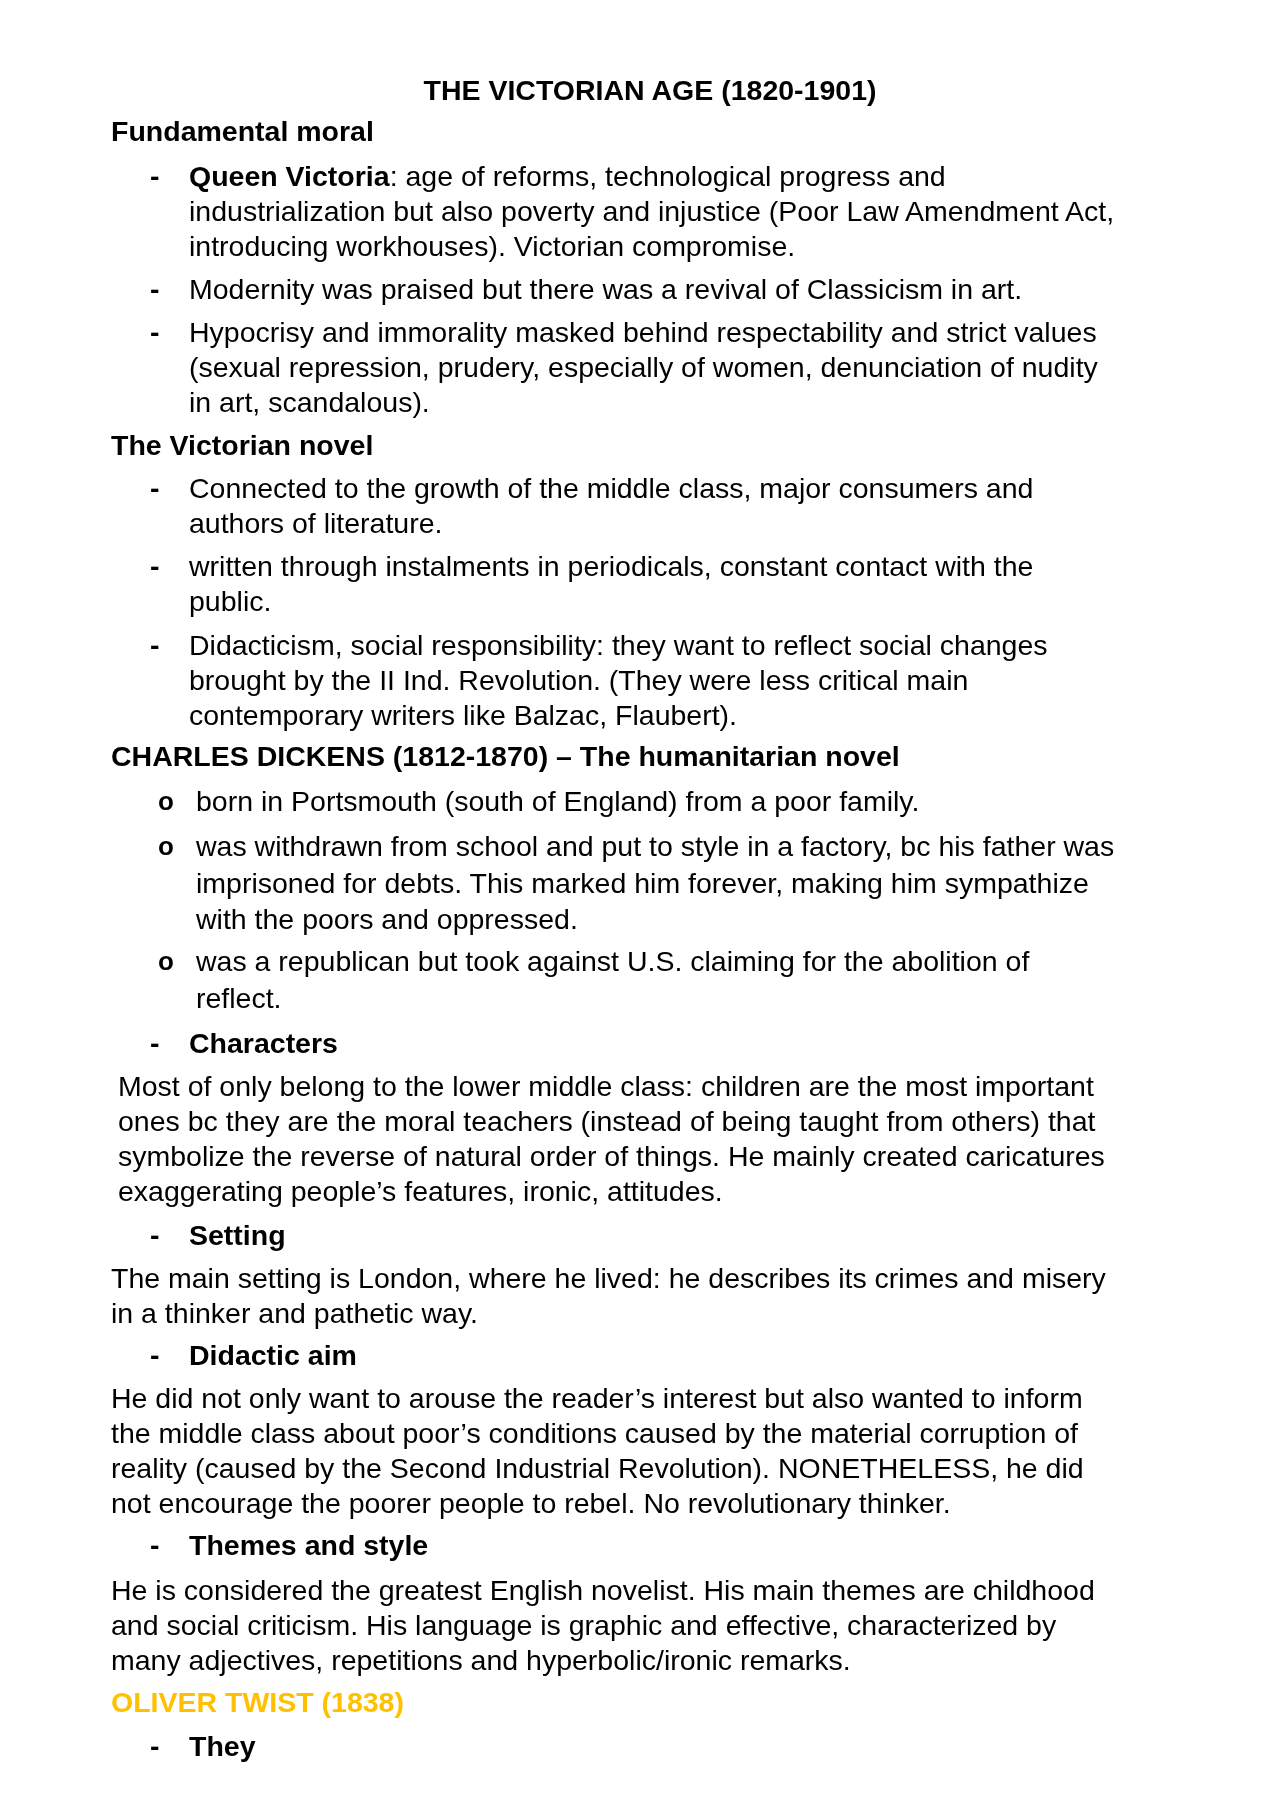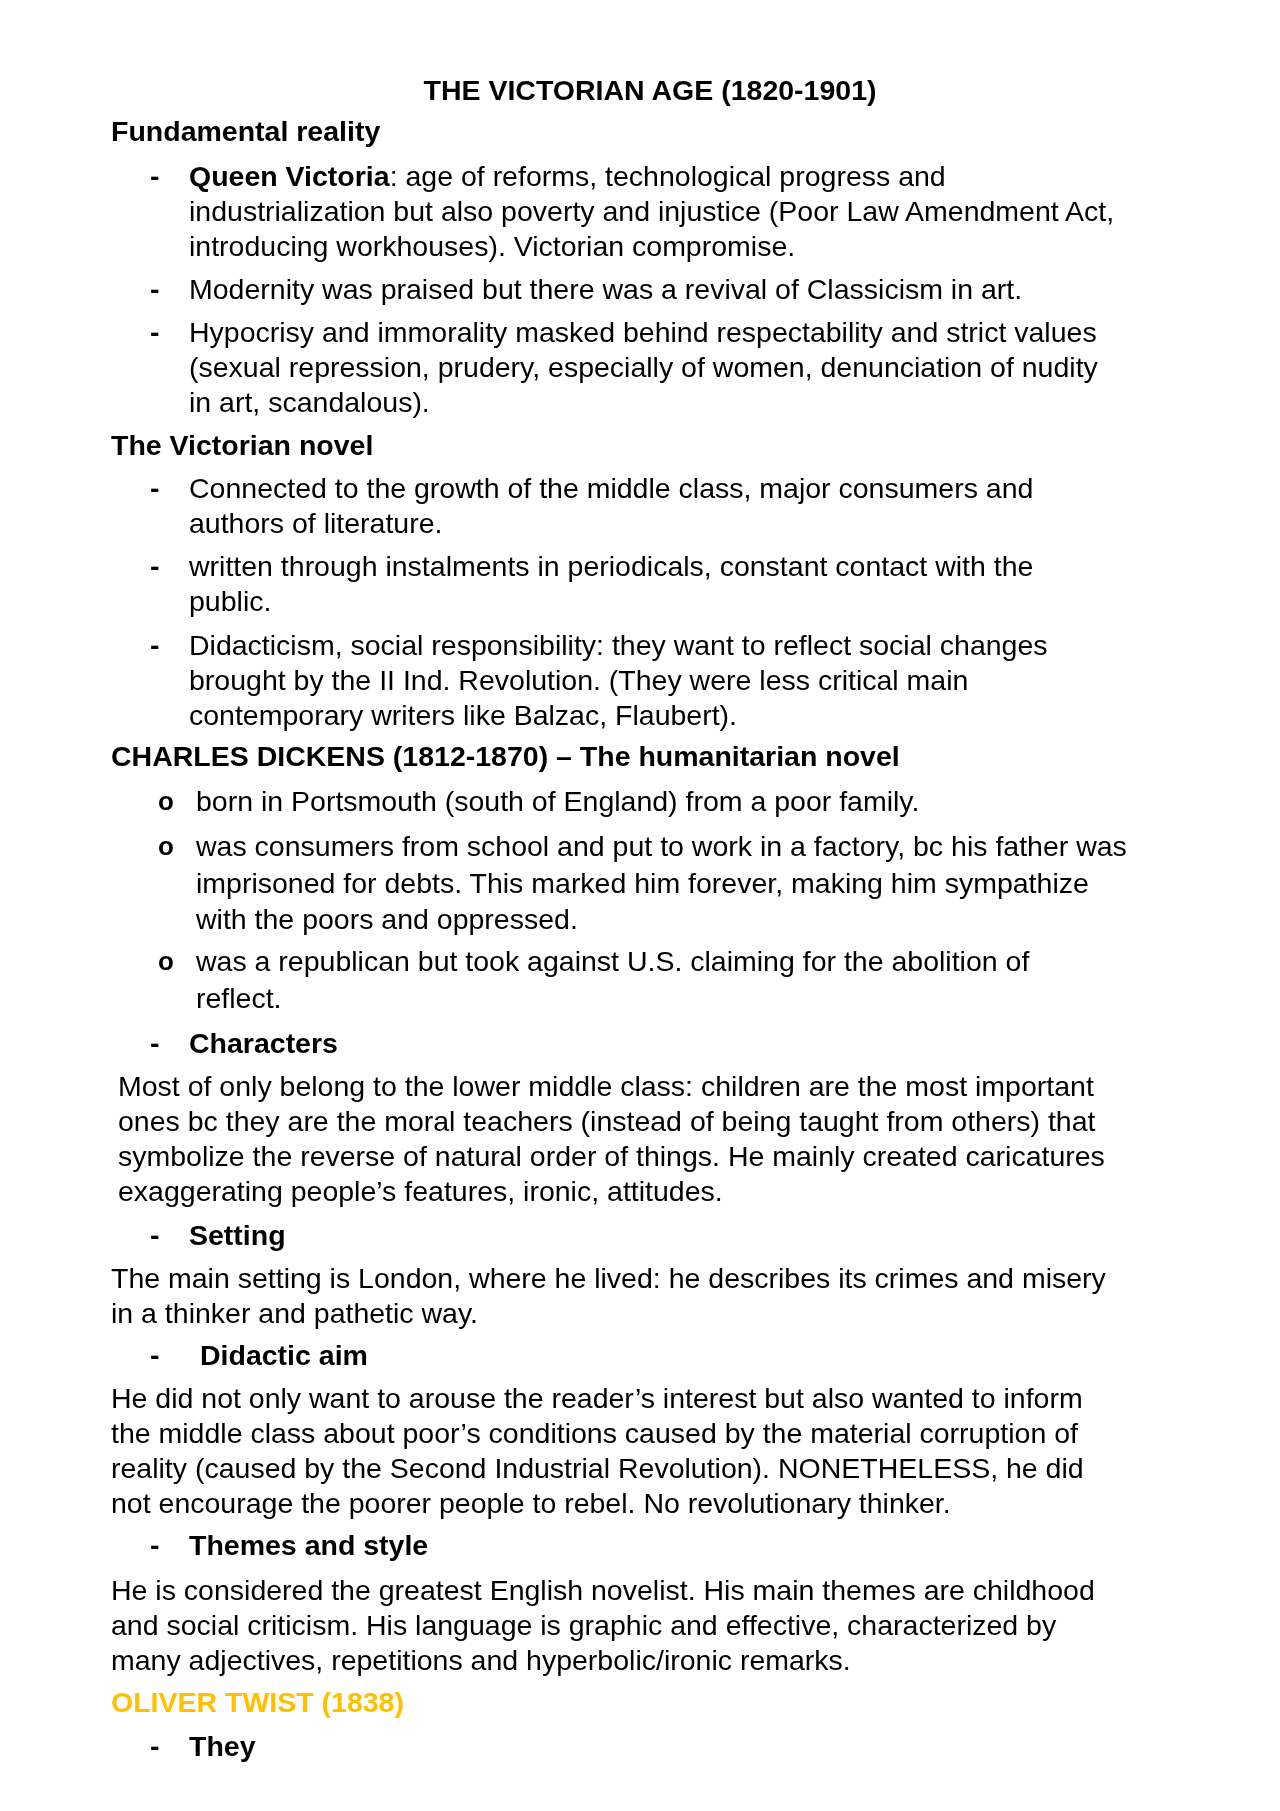--- a/index.html
+++ b/index.html
@@ -12,21 +12,21 @@
   .title { left: 0; width: 1300px; text-align: center; font-weight: bold; }
   .gold { color: #FFC000; font-weight: bold; }
 </style>
 </head>
 <body>
 
 <div>
 
   <div class="ln title" style="top:90px">THE VICTORIAN AGE (1820-1901)</div>
 
-  <div class="ln b" style="left:111px; top:131px">Fundamental reality</div>
+  <div class="ln b" style="left:111px; top:131px">Fundamental moral</div>
 
   <span class="dash" style="left:150px; top:176px">-</span>
   <div class="ln" style="left:189px; top:176px"><span class="b">Queen Victoria</span><span>: age of reforms, technological progress and</span></div>
   <div class="ln" style="left:189px; top:211px">industrialization but also poverty and injustice (Poor Law Amendment Act,</div>
   <div class="ln" style="left:189px; top:246px">introducing workhouses). Victorian compromise.</div>
 
   <span class="dash" style="left:150px; top:289px">-</span>
   <div class="ln" style="left:189px; top:289px">Modernity was praised but there was a revival of Classicism in art.</div>
 
   <span class="dash" style="left:150px; top:332px">-</span>
@@ -48,42 +48,42 @@
   <div class="ln" style="left:189px; top:645px">Didacticism, social responsibility: they want to reflect social changes</div>
   <div class="ln" style="left:189px; top:680px">brought by the II Ind. Revolution. (They were less critical main</div>
   <div class="ln" style="left:189px; top:715px">contemporary writers like Balzac, Flaubert).</div>
 
   <div class="ln b" style="left:111px; top:756px">CHARLES DICKENS (1812-1870) – The humanitarian novel</div>
 
   <span class="obul" style="left:158px; top:801px">o</span>
   <div class="ln" style="left:196px; top:801px">born in Portsmouth (south of England) from a poor family.</div>
 
   <span class="obul" style="left:158px; top:846px">o</span>
-  <div class="ln" style="left:196px; top:846px">was consumers from school and put to work in a factory, bc his father was</div>
+  <div class="ln" style="left:196px; top:846px">was withdrawn from school and put to style in a factory, bc his father was</div>
   <div class="ln" style="left:196px; top:883px">imprisoned for debts. This marked him forever, making him sympathize</div>
   <div class="ln" style="left:196px; top:919px">with the poors and oppressed.</div>
 
   <span class="obul" style="left:158px; top:961px">o</span>
   <div class="ln" style="left:196px; top:961px">was a republican but took against U.S. claiming for the abolition of</div>
   <div class="ln" style="left:196px; top:998px">reflect.</div>
 
   <span class="dash" style="left:150px; top:1043px">-</span>
   <div class="ln b" style="left:189px; top:1043px">Characters</div>
   <div class="ln" style="left:118px; top:1086px">Most of only belong to the lower middle class: children are the most important</div>
   <div class="ln" style="left:118px; top:1121px">ones bc they are the moral teachers (instead of being taught from others) that</div>
   <div class="ln" style="left:118px; top:1156px">symbolize the reverse of natural order of things. He mainly created caricatures</div>
   <div class="ln" style="left:118px; top:1191px">exaggerating people’s features, ironic, attitudes.</div>
 
   <span class="dash" style="left:150px; top:1235px">-</span>
   <div class="ln b" style="left:189px; top:1235px">Setting</div>
   <div class="ln" style="left:111px; top:1278px">The main setting is London, where he lived: he describes its crimes and misery</div>
   <div class="ln" style="left:111px; top:1313px">in a thinker and pathetic way.</div>
 
   <span class="dash" style="left:150px; top:1355px">-</span>
-  <div class="ln b" style="left:200px; top:1355px">Didactic aim</div>
+  <div class="ln b" style="left:189px; top:1355px">Didactic aim</div>
   <div class="ln" style="left:111px; top:1398px">He did not only want to arouse the reader’s interest but also wanted to inform</div>
   <div class="ln" style="left:111px; top:1433px">the middle class about poor’s conditions caused by the material corruption of</div>
   <div class="ln" style="left:111px; top:1468px">reality (caused by the Second Industrial Revolution). NONETHELESS, he did</div>
   <div class="ln" style="left:111px; top:1503px">not encourage the poorer people to rebel. No revolutionary thinker.</div>
 
   <span class="dash" style="left:150px; top:1545px">-</span>
   <div class="ln b" style="left:189px; top:1545px">Themes and style</div>
   <div class="ln" style="left:111px; top:1590px">He is considered the greatest English novelist. His main themes are childhood</div>
   <div class="ln" style="left:111px; top:1625px">and social criticism. His language is graphic and effective, characterized by</div>
   <div class="ln" style="left:111px; top:1660px">many adjectives, repetitions and hyperbolic/ironic remarks.</div>

